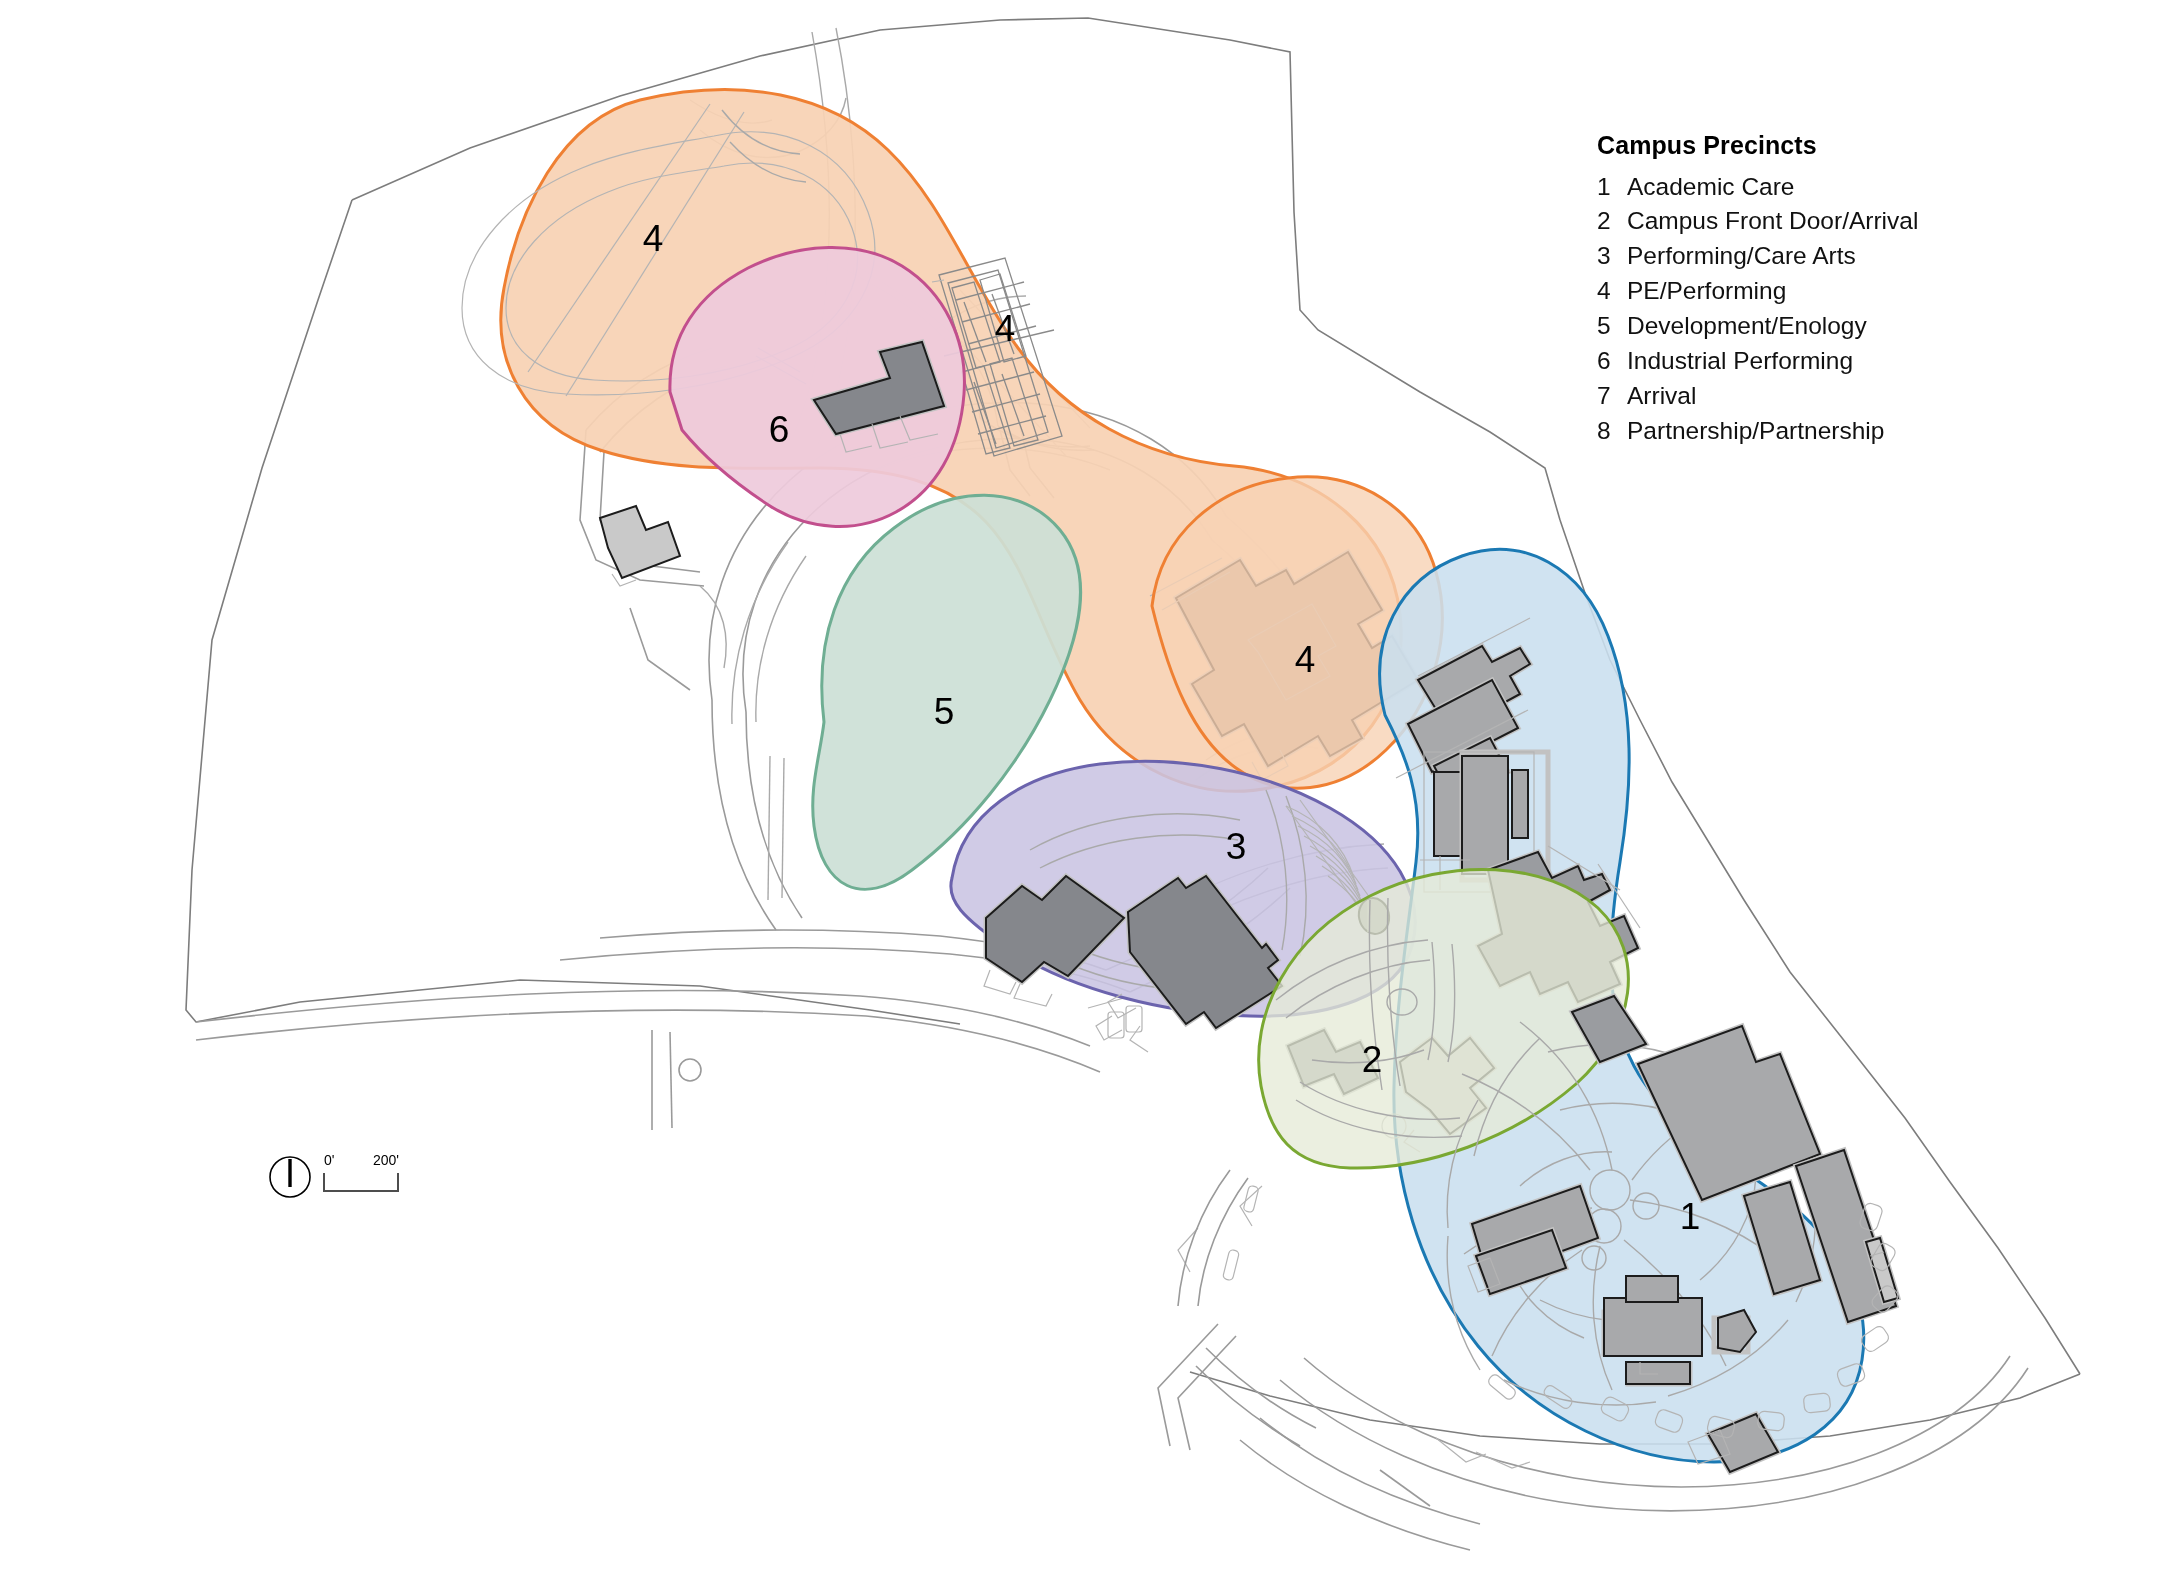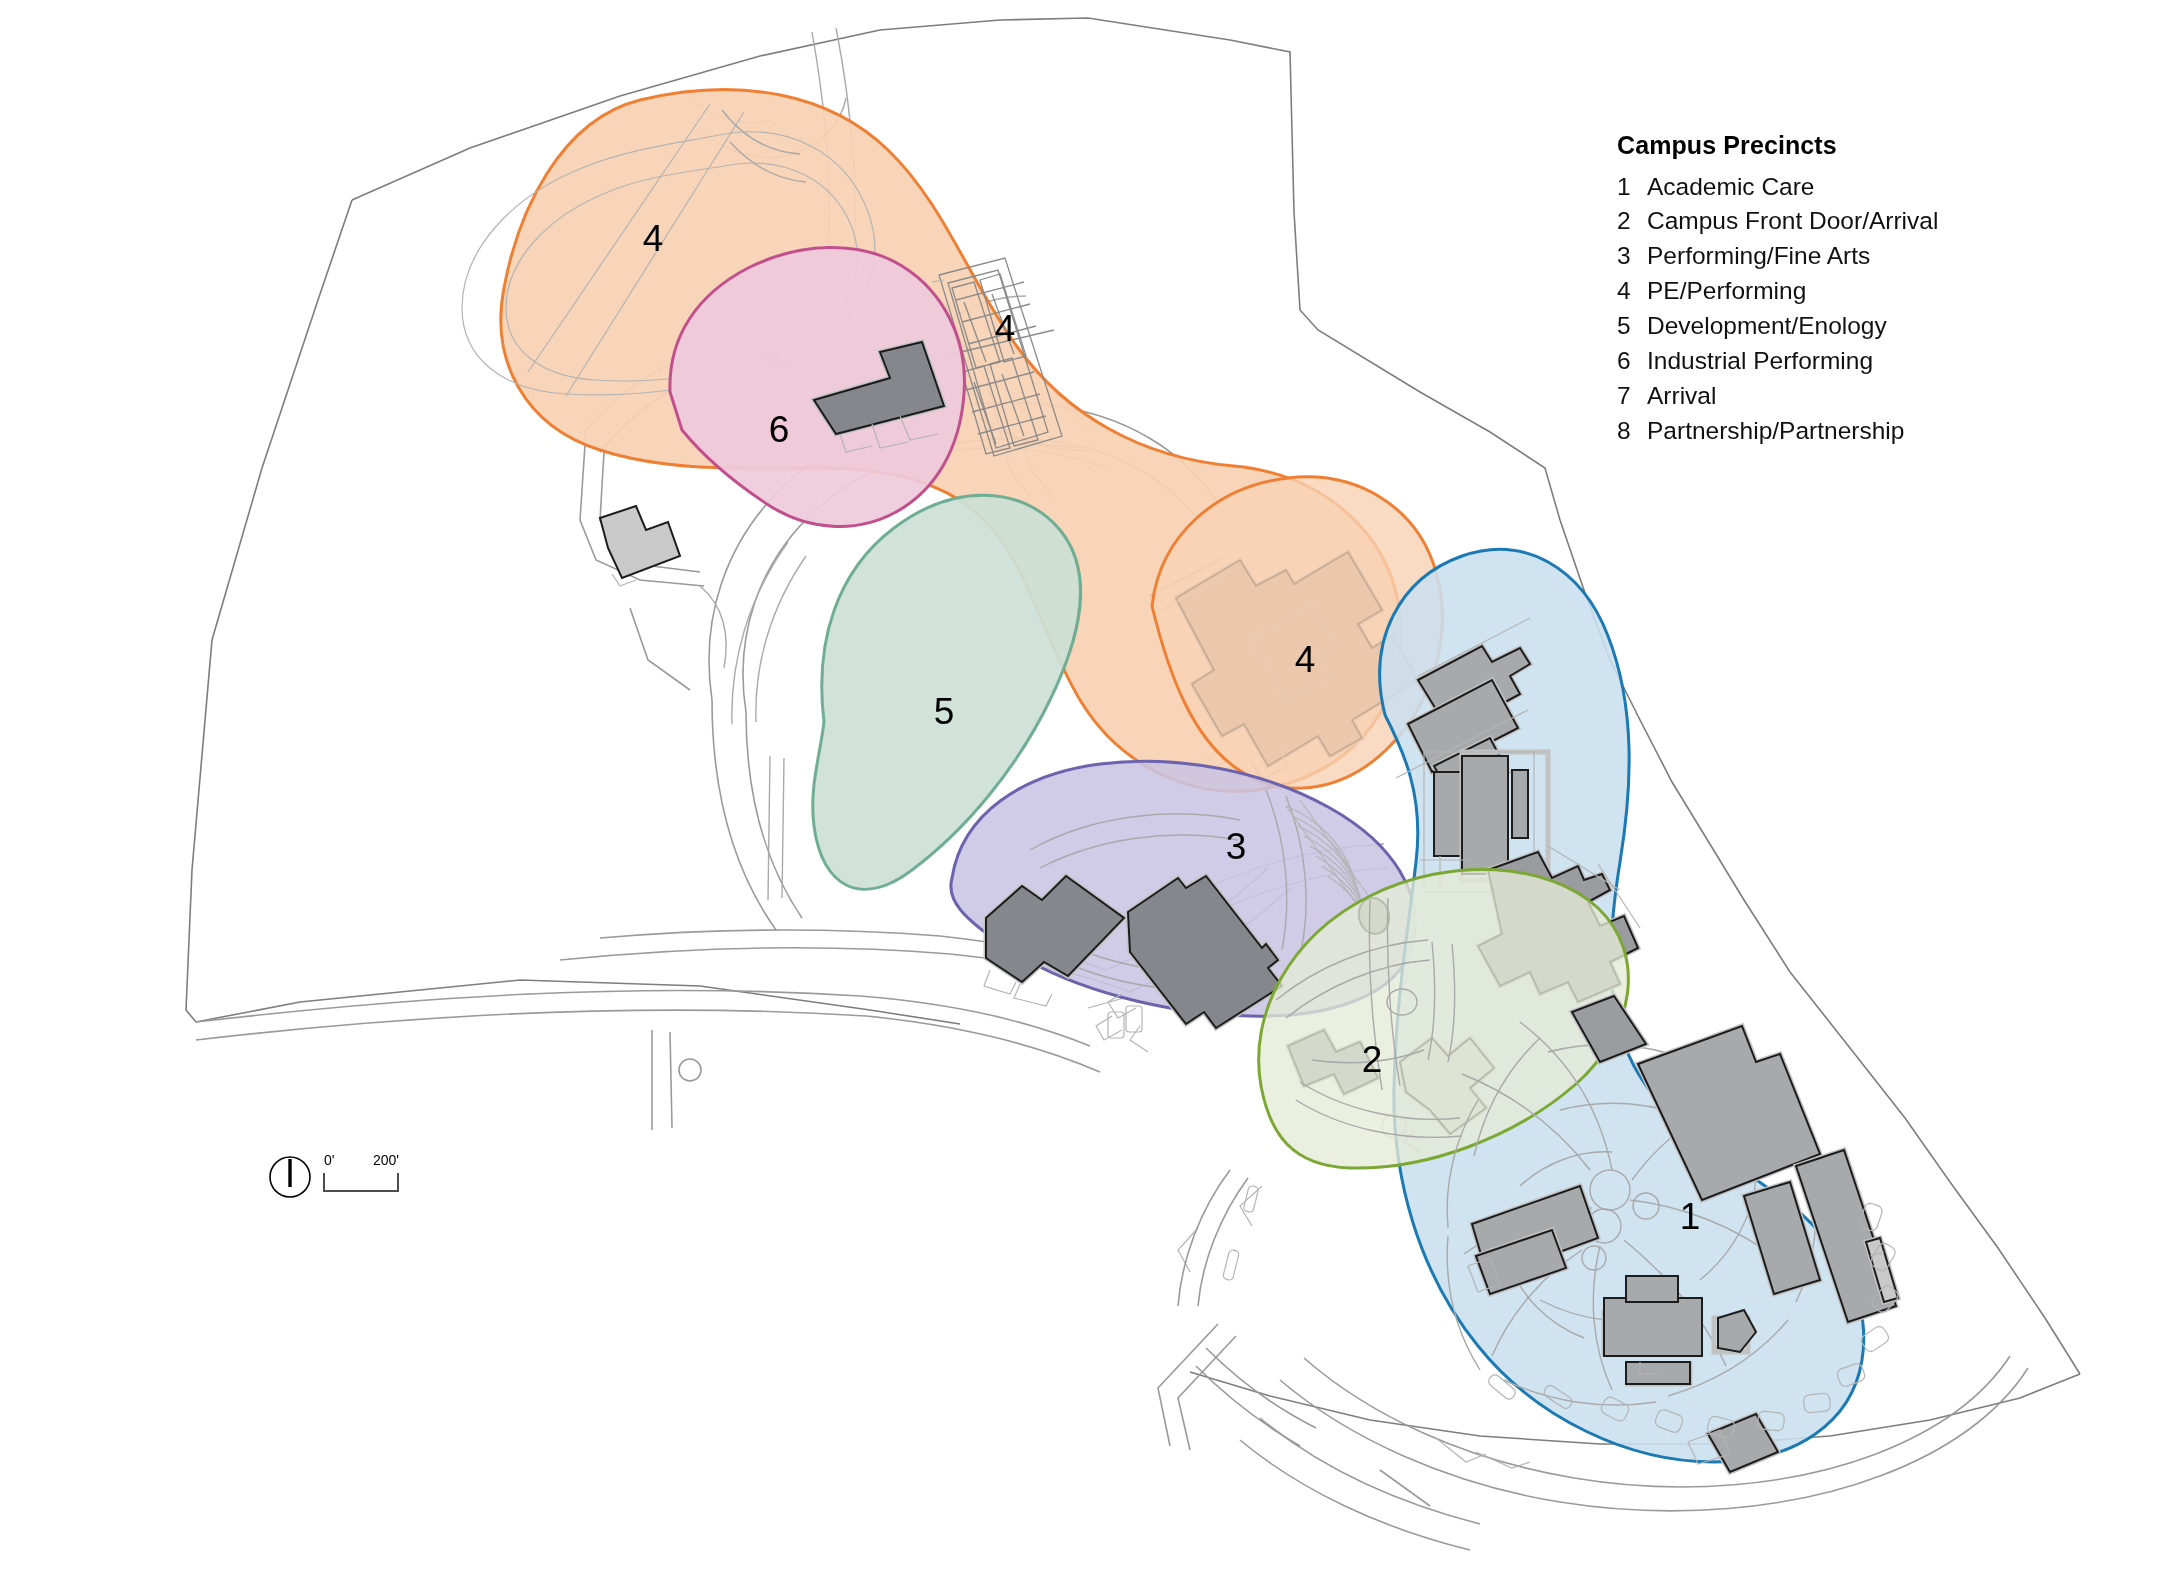--- a/index.html
+++ b/index.html
@@ -47,21 +47,20 @@
     text-anchor: middle;
     dominant-baseline: middle;
   }
 
   
   .legend-box {
     position: absolute;
     left: 1597px;
     top: 132px;
     width: 520px;
-    margin-left: 20px;
   }
   .legend-title {
     font-size: 25px;
     font-weight: bold;
     color: #000;
     letter-spacing: .1px;
     margin: 0 0 12px 0;
     line-height: 1.1;
   }
   .legend-row {
@@ -529,21 +528,21 @@
   <div class="legend-row">
     <span class="legend-num">1</span>
     <span class="legend-label">Academic Care</span>
   </div>
   <div class="legend-row">
     <span class="legend-num">2</span>
     <span class="legend-label">Campus Front Door/Arrival</span>
   </div>
   <div class="legend-row">
     <span class="legend-num">3</span>
-    <span class="legend-label">Performing/Fine Arts</span>
+    <span class="legend-label">Performing/Care Arts</span>
   </div>
   <div class="legend-row">
     <span class="legend-num">4</span>
     <span class="legend-label">PE/Performing</span>
   </div>
   <div class="legend-row">
     <span class="legend-num">5</span>
     <span class="legend-label">Development/Enology</span>
   </div>
   <div class="legend-row">

